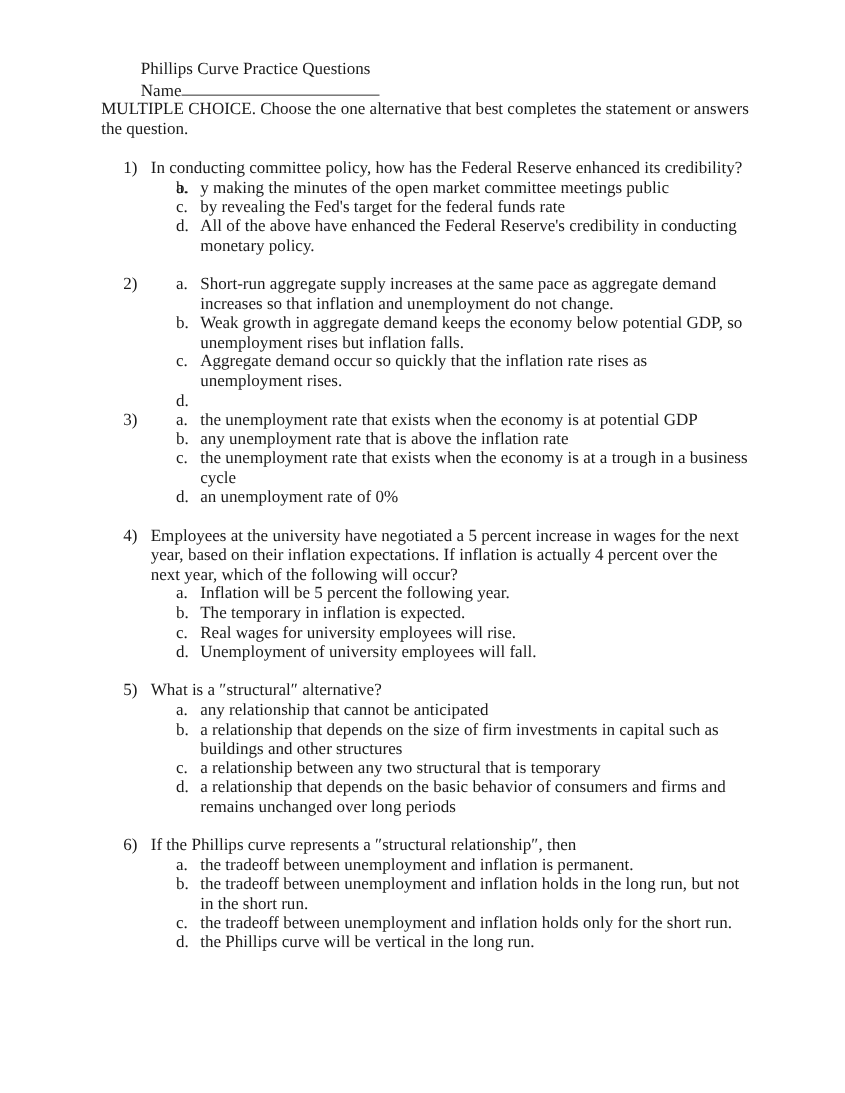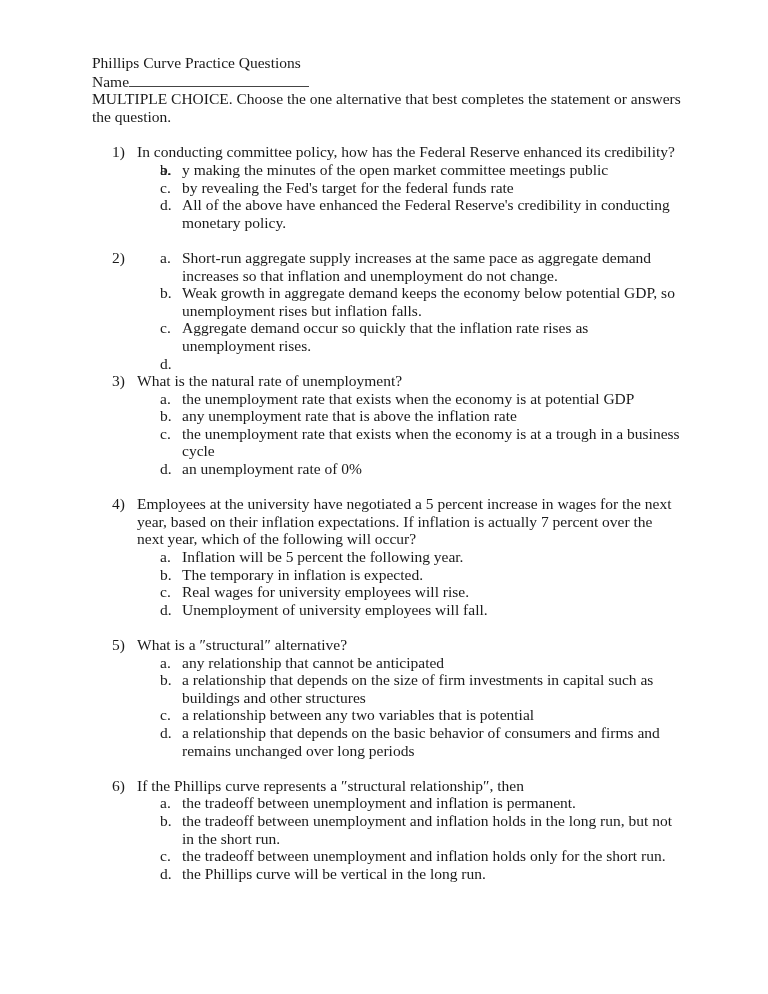--- a/index.html
+++ b/index.html
@@ -1,19 +1,19 @@
 <!DOCTYPE html>
 <html><head>
 <meta charset="utf-8">
 <style>
   html, body { margin: 0; padding: 0; background: #ffffff; }
   body { width: 768px; height: 994px; overflow: hidden; position: relative;
          font-family: "Liberation Serif", "DejaVu Serif", serif; color: #1a1a1a; font-size: 15.5px; }
   .page { position: absolute; left: 92px; top: 54px; width: 590px; line-height: 17.6px; }
-  .title, .name-line { display: block; }
+  .title, .name-line { display: block; margin-left: 36px; }
   .name-line .blank { display: inline-block; width: 180px; border-bottom: 1px solid #444; height: 14px; vertical-align: baseline; }
   .instructions { font-weight: normal; }
   .questions { margin: 18px 0 0 0; padding: 0; list-style: none; }
   .question { position: relative; padding-left: 45px; margin-bottom: 17.6px; }
   .qnum { position: absolute; left: 20px; top: 0; }
   .options { list-style: none; margin: 0; padding: 0; }
   .option { position: relative; padding-left: 45px; }
   .olabel { position: absolute; left: 23px; top: 0; }
 </style>
 </head>
@@ -42,47 +42,46 @@
       <ol class="options">
         <li class="option"><span class="olabel">a.</span><span>Short-run aggregate supply increases at the same pace as aggregate demand increases so that inflation and unemployment do not change.</span></li>
         <li class="option"><span class="olabel">b.</span><span>Weak growth in aggregate demand keeps the economy below potential GDP, so unemployment rises but inflation falls.</span></li>
         <li class="option"><span class="olabel">c.</span><span>Aggregate demand occur so quickly that the inflation rate rises as unemployment rises.</span></li>
         <li class="option"><span class="olabel">d.</span></li>
       </ol>
     </li>
 
     <li class="question">
       <span class="qnum">3)</span>
-      <div>What is the natural rate of unemployment?</div>
       <ol class="options">
         <li class="option"><span class="olabel">a.</span><span>the unemployment rate that exists when the economy is at potential GDP</span></li>
         <li class="option"><span class="olabel">b.</span><span>any unemployment rate that is above the inflation rate</span></li>
         <li class="option"><span class="olabel">c.</span><span>the unemployment rate that exists when the economy is at a trough in a business cycle</span></li>
         <li class="option"><span class="olabel">d.</span><span>an unemployment rate of 0%</span></li>
       </ol>
     </li>
 
     <li class="question">
       <span class="qnum">4)</span>
-      <div>Employees at the university have negotiated a 5 percent increase in wages for the next year, based on their inflation expectations. If inflation is actually 7 percent over the next year, which of the following will occur?</div>
+      <div>Employees at the university have negotiated a 5 percent increase in wages for the next year, based on their inflation expectations. If inflation is actually 4 percent over the next year, which of the following will occur?</div>
       <ol class="options">
         <li class="option"><span class="olabel">a.</span><span>Inflation will be 5 percent the following year.</span></li>
         <li class="option"><span class="olabel">b.</span><span>The temporary in inflation is expected.</span></li>
         <li class="option"><span class="olabel">c.</span><span>Real wages for university employees will rise.</span></li>
         <li class="option"><span class="olabel">d.</span><span>Unemployment of university employees will fall.</span></li>
       </ol>
     </li>
 
     <li class="question">
       <span class="qnum">5)</span>
       <div>What is a ″structural″ alternative?</div>
       <ol class="options">
         <li class="option"><span class="olabel">a.</span><span>any relationship that cannot be anticipated</span></li>
         <li class="option"><span class="olabel">b.</span><span>a relationship that depends on the size of firm investments in capital such as buildings and other structures</span></li>
-        <li class="option"><span class="olabel">c.</span><span>a relationship between any two variables that is potential</span></li>
+        <li class="option"><span class="olabel">c.</span><span>a relationship between any two structural that is temporary</span></li>
         <li class="option"><span class="olabel">d.</span><span>a relationship that depends on the basic behavior of consumers and firms and remains unchanged over long periods</span></li>
       </ol>
     </li>
 
     <li class="question">
       <span class="qnum">6)</span>
       <div>If the Phillips curve represents a ″structural relationship″, then</div>
       <ol class="options">
         <li class="option"><span class="olabel">a.</span><span>the tradeoff between unemployment and inflation is permanent.</span></li>
         <li class="option"><span class="olabel">b.</span><span>the tradeoff between unemployment and inflation holds in the long run, but not in the short run.</span></li>

